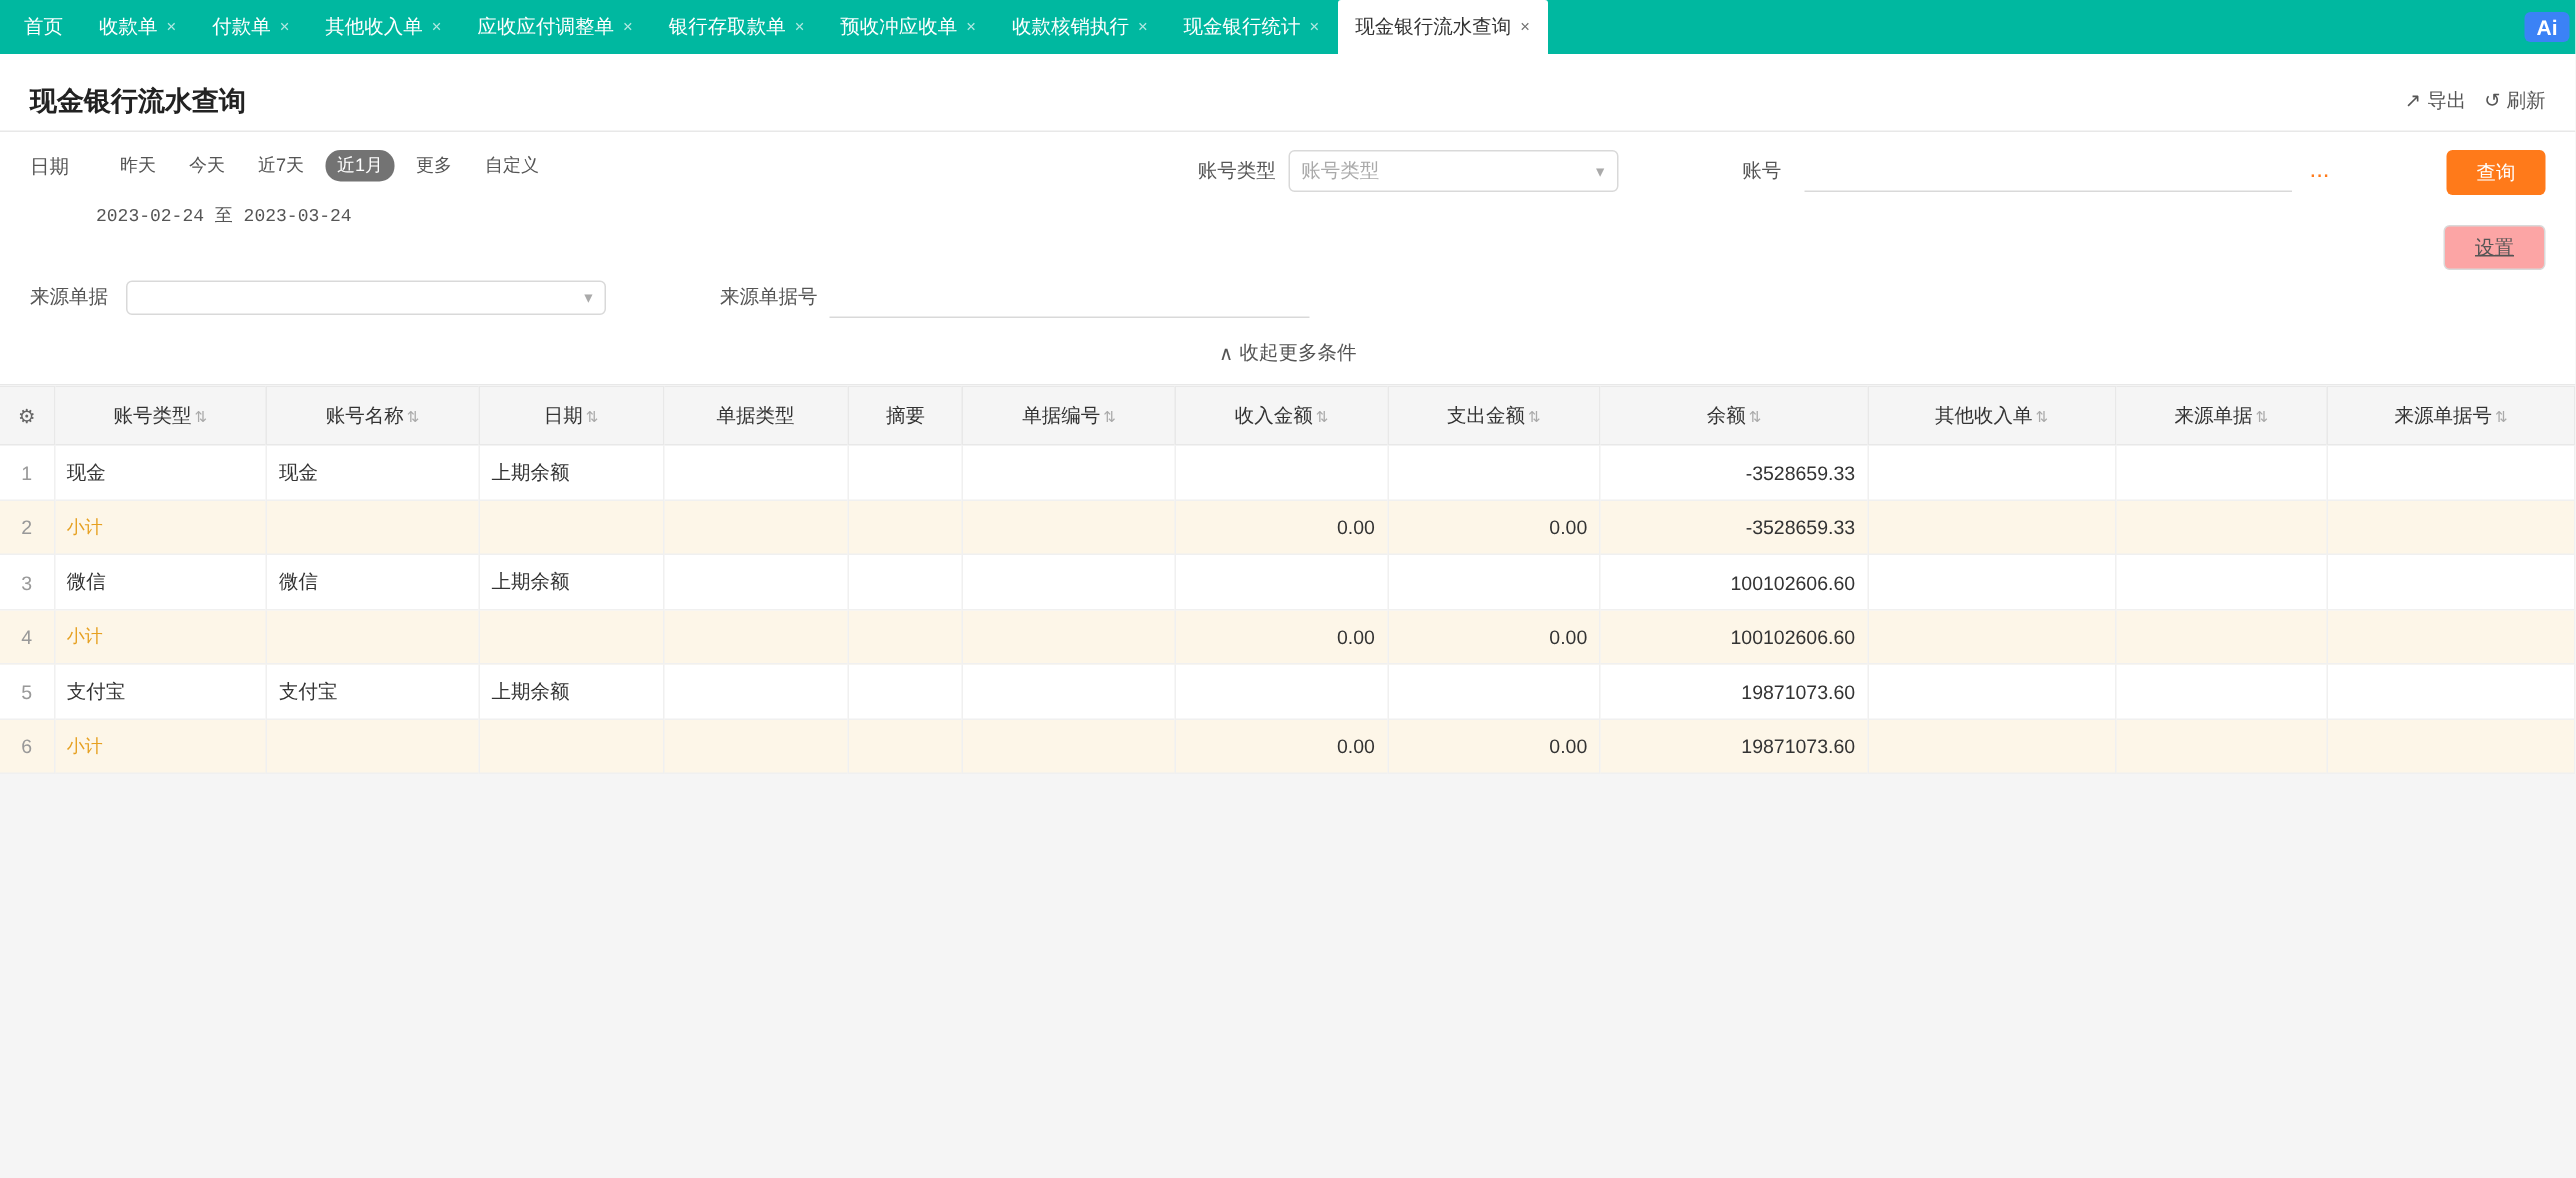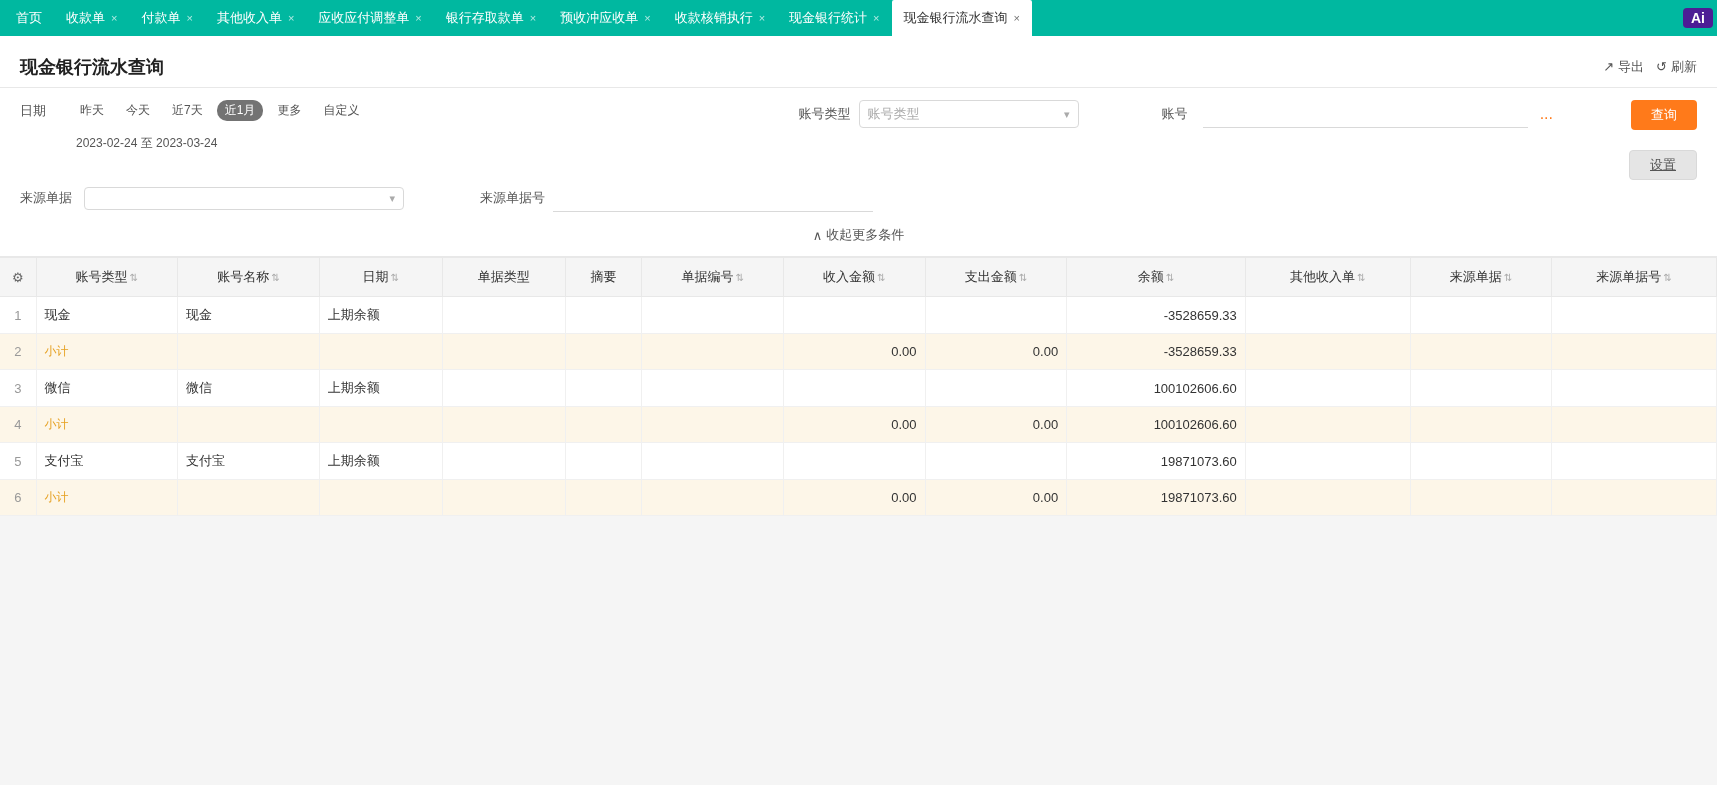--- a/index.html
+++ b/index.html
@@ -127,21 +127,21 @@
       background: #ff7a1a;
       color: #fff;
       border: none;
       border-radius: 4px;
       padding: 6px 20px;
       cursor: pointer;
       font-size: 13px;
       white-space: nowrap;
     }
     .settings-btn {
-      background: #e5e5e5;
+      background: #fca5a5;
       color: #555;
       border: 1px solid #d9d9d9;
       border-radius: 4px;
       padding: 5px 20px;
       cursor: pointer;
       font-size: 13px;
       white-space: nowrap;
       text-decoration: underline;
     }
     .more-conditions {
@@ -234,21 +234,21 @@
       gap: 20px;
       min-width: 120px;
       align-items: flex-end;
     }
 
     
     .ai-badge {
       position: absolute;
       right: 12px;
       top: 8px;
-      background: #4c1d95;
+      background: #3b82f6;
       color: #fff;
       border-radius: 4px;
       padding: 2px 8px;
       font-size: 14px;
       font-weight: bold;
     }
   </style>
 </head>
 <body>
 
@@ -318,21 +318,21 @@
         <span class="filter-label">日期</span>
         <div class="date-shortcuts">
           <span class="date-shortcut">昨天</span>
           <span class="date-shortcut">今天</span>
           <span class="date-shortcut">近7天</span>
           <span class="date-shortcut active">近1月</span>
           <span class="date-shortcut">更多</span>
           <span class="date-shortcut">自定义</span>
         </div>
       </div>
-      <div class="filter-row" style="margin-left: 48px; margin-top: -6px;">
+      <div class="filter-row" style="margin-left: 36px; margin-top: -6px; font-family: Liberation Mono, monospace;">
         <span class="date-range">2023-02-24 至 2023-03-24</span>
       </div>
     </div>
 
     <div class="filter-middle">
       <div class="filter-row">
         <span class="filter-label">账号类型</span>
         <div class="filter-select" style="min-width:220px;">
           <span style="color:#aaa;">账号类型</span>
           <span class="arrow">▾</span>

